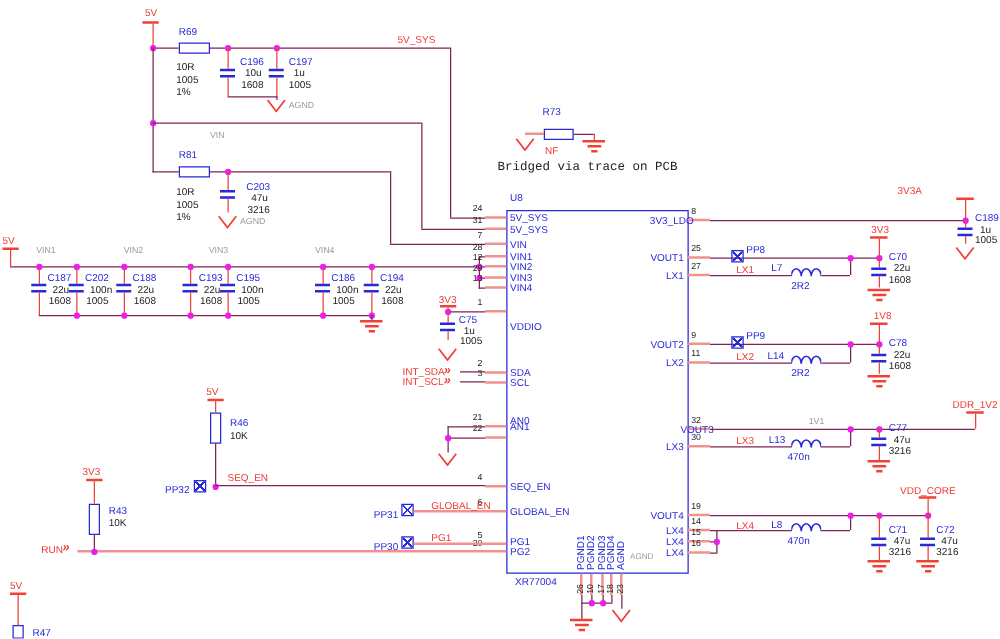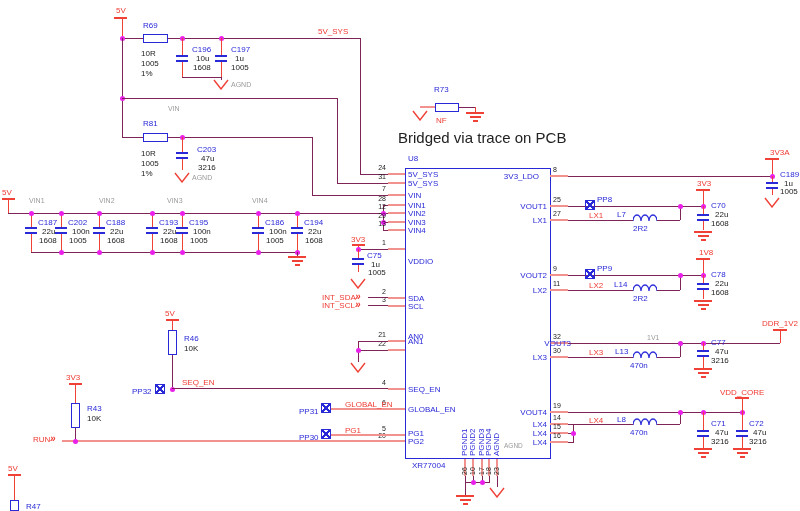--- a/index.html
+++ b/index.html
@@ -31,21 +31,21 @@
   .egnd{position:absolute;width:18px}
   .egnd i{display:block;background:#ef4136;height:2px;margin:0 auto 2px}
   .egnd i:nth-child(1){width:18px}.egnd i:nth-child(2){width:11px}.egnd i:nth-child(3){width:5px}
   .tri{position:absolute}
   .pbar{position:absolute;background:#ef4136;height:2px}
   .ptxt{position:absolute;font-size:8px;line-height:9px;color:#ee3b33;white-space:nowrap}
   .chev{position:absolute;color:#ee3b33;font-size:10px;font-weight:bold;line-height:10px}
   .chev::before{content:"\00BB"}
   .vtext{position:absolute;transform:rotate(-90deg);transform-origin:0 0;white-space:nowrap;line-height:8px}
   .chip{position:absolute;border:1.5px solid #2929d8;background:#fff}
-  .note{position:absolute;font-family:Liberation Sans, sans-serif;font-size:15px;color:#222;white-space:nowrap}
+  .note{position:absolute;font-family:Liberation Mono, monospace;font-size:10px;color:#222;white-space:nowrap}
 </style>
 </head>
 <body>
 
 <div id="canvas">
 
   <span class="ptxt" style="left:116px;top:6px">5V</span>
   <i class="pbar" style="left:114px;top:17px;width:13px"></i>
   <i class="wr" style="left:122px;top:19px;width:1px;height:19px"></i>
   <i class="w" style="left:122px;top:38px;width:21px;height:1px"></i>
@@ -308,21 +308,21 @@
   <span class="pnum" style="left:553px;top:210px">27</span>
   <span class="pnum" style="left:553px;top:265px">9</span>
   <span class="pnum" style="left:553px;top:280px">11</span>
   <span class="pnum" style="left:553px;top:333px">32</span>
   <span class="pnum" style="left:553px;top:347px">30</span>
   <span class="pnum" style="left:553px;top:402px">19</span>
   <span class="pnum" style="left:553px;top:414px">14</span>
   <span class="pnum" style="left:553px;top:423px">15</span>
   <span class="pnum" style="left:553px;top:432px">16</span>
 
-  <span class="lbl pname rt" style="left:452px;top:172px;width:87px">3V3_LDO</span>
+  <span class="lbl pname rt" style="left:468px;top:172px;width:87px">3V3_LDO</span>
   <span class="lbl pname rt" style="left:460px;top:202px;width:87px">VOUT1</span>
   <span class="lbl pname rt" style="left:460px;top:216px;width:87px">LX1</span>
   <span class="lbl pname rt" style="left:460px;top:271px;width:87px">VOUT2</span>
   <span class="lbl pname rt" style="left:460px;top:286px;width:87px">LX2</span>
   <span class="lbl pname rt" style="left:484px;top:339px;width:87px">VOUT3</span>
   <span class="lbl pname rt" style="left:460px;top:353px;width:87px">LX3</span>
   <span class="lbl pname rt" style="left:460px;top:408px;width:87px">VOUT4</span>
   <span class="lbl pname rt" style="left:460px;top:420px;width:87px">LX4</span>
   <span class="lbl pname rt" style="left:460px;top:429px;width:87px">LX4</span>
   <span class="lbl pname rt" style="left:460px;top:438px;width:87px">LX4</span>
@@ -427,21 +427,21 @@
   <i class="ws" style="left:62px;top:440px;width:326px;height:2px"></i>
   <i class="dot" style="left:75px;top:441px"></i>
 
   <span class="ptxt" style="left:8px;top:464px">5V</span>
   <i class="pbar" style="left:8px;top:474px;width:13px"></i>
   <i class="wr" style="left:14px;top:476px;width:1px;height:24px"></i>
   <div class="res" style="left:10px;top:500px;width:9px;height:11px"></div>
   <span class="lbl blue" style="left:26px;top:502px">R47</span>
 
   <i class="w" style="left:568px;top:176px;width:204px;height:1px"></i>
-  <span class="ptxt" style="left:770px;top:148px">3V3A</span>
+  <span class="ptxt" style="left:718px;top:148px">3V3A</span>
   <i class="pbar" style="left:765px;top:158px;width:14px"></i>
   <i class="wr" style="left:772px;top:160px;width:1px;height:16px"></i>
   <i class="dot" style="left:772px;top:176px"></i>
   <div class="cap" style="left:766px;top:176px">
     <i class="ld" style="height:6px"></i>
       <i class="pl"></i>
       <i class="pl"></i>
       <i class="ld" style="height:6px"></i>
   </div>
   <span class="lbl blue" style="left:780px;top:170px">C189</span>

